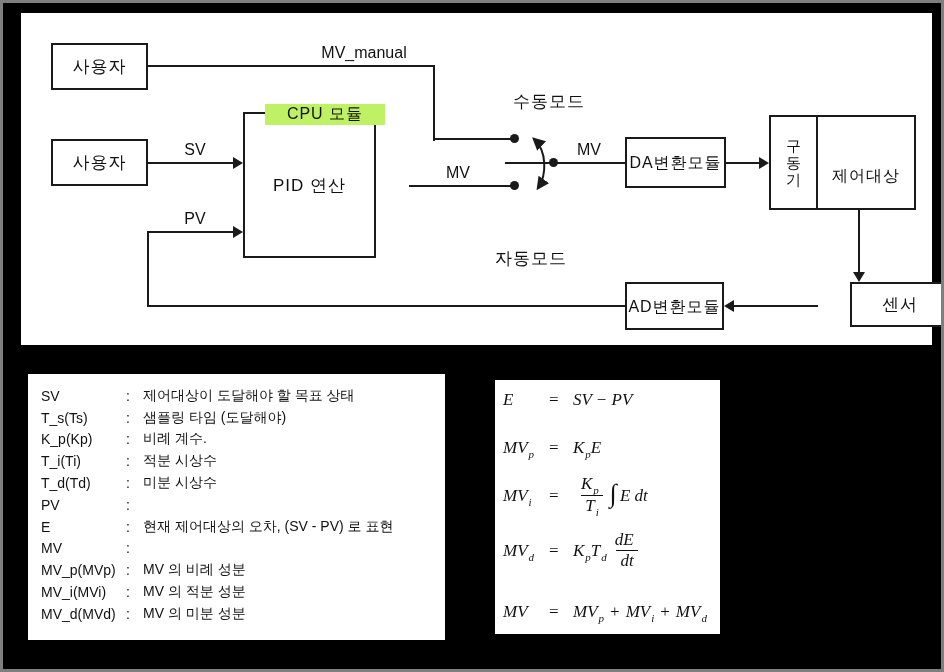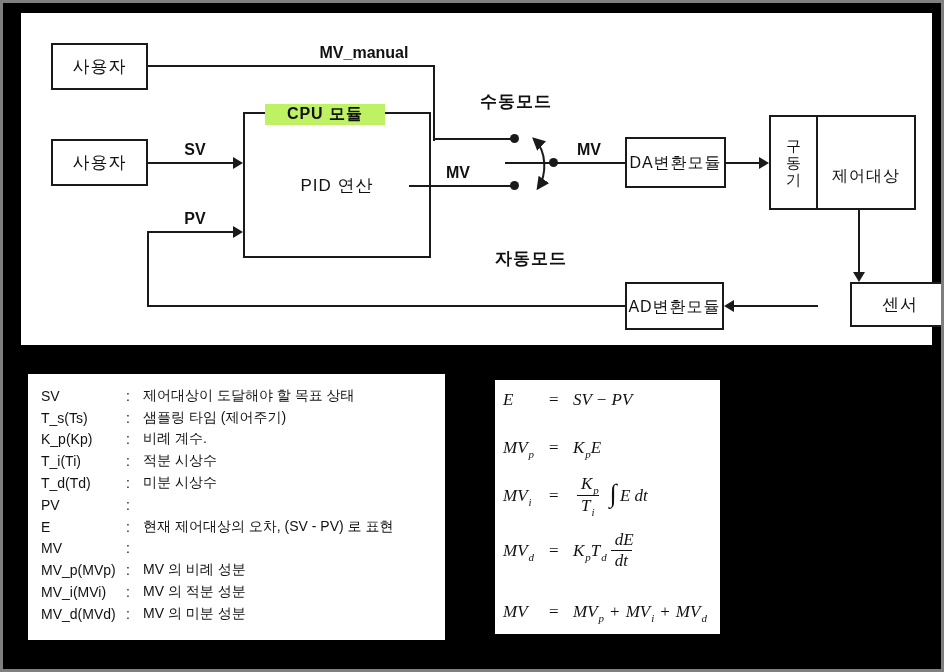--- a/index.html
+++ b/index.html
@@ -6,41 +6,41 @@
   #page{position:relative;width:944px;height:672px;background:#000;border:3px solid #7f7f7f;box-sizing:border-box;overflow:hidden;}
   .panel{position:absolute;background:#fff;}
   
   .box{position:absolute;border:2px solid #1a1a1a;background:#fff;box-sizing:border-box;
        display:flex;align-items:center;justify-content:center;
        font-family:"Liberation Sans","DejaVu Sans",sans-serif;color:#111;}
   .hline{position:absolute;height:2px;background:#1a1a1a;}
   .vline{position:absolute;width:2px;background:#1a1a1a;}
   .dot{position:absolute;width:9px;height:9px;border-radius:50%;background:#1a1a1a;}
   .lbl{position:absolute;font-family:"Liberation Sans","DejaVu Sans",sans-serif;color:#111;
-       text-align:center;font-size:16px;white-space:nowrap;font-weight:bold;}
+       text-align:center;font-size:16px;white-space:nowrap;}
   .ah{position:absolute;width:0;height:0;}
   .ah.r{border-left:10px solid #1a1a1a;border-top:6px solid transparent;border-bottom:6px solid transparent;}
   .ah.l{border-right:10px solid #1a1a1a;border-top:6px solid transparent;border-bottom:6px solid transparent;}
   .ah.d{border-top:10px solid #1a1a1a;border-left:6px solid transparent;border-right:6px solid transparent;}
   .twoline{flex-direction:row;line-height:21px;font-size:16px;letter-spacing:1px;}
   .kr{letter-spacing:1px;font-size:17px;}
   
   #legend{left:25px;top:371px;width:417px;height:266px;padding:11px 0 0 13px;box-sizing:border-box;
           font-family:"Liberation Sans","DejaVu Sans",sans-serif;color:#111;font-size:14px;}
   .leg-row{display:flex;height:21.8px;align-items:center;white-space:nowrap;}
   .leg-sym{width:85px;flex:none;}
   .leg-colon{width:17px;flex:none;}
   
   #equations{left:492px;top:377px;width:225px;height:254px;
              font-family:"Liberation Serif","DejaVu Serif",serif;color:#111;font-size:17px;}
   .eq-row{position:absolute;left:8px;display:flex;align-items:center;font-style:italic;white-space:nowrap;}
   .eq-lhs{width:46px;flex:none;}
   .eq-rel{width:24px;flex:none;font-style:normal;}
   .sb{font-size:11px;position:relative;top:5px;margin-left:1px;}
-  .frac{display:inline-flex;flex-direction:column;align-items:flex-start;margin:0 4px;line-height:20px;}
+  .frac{display:inline-flex;flex-direction:column;align-items:flex-end;margin:0 4px;line-height:20px;}
   .frac .den{border-top:1.6px solid #111;padding:0 4px;}
   .frac .num{padding:0 4px;}
   .intg{font-size:26px;font-style:normal;margin:0 3px 4px 3px;}
   .op{font-style:normal;margin:0 6px;}
   .vstack{flex-direction:column;line-height:17px;font-size:15px;letter-spacing:0;}
 </style>
 </head>
 <body>
 
 <div id="page">
@@ -48,42 +48,42 @@
   <div class="panel" id="diagram" style="left:18px;top:10px;width:911px;height:332px;">
 
     <div class="box kr" style="left:30px;top:30px;width:97px;height:47px;">
       <span>사용자</span>
     </div>
 
     <div class="box kr" style="left:30px;top:126px;width:97px;height:47px;">
       <span>사용자</span>
     </div>
 
-    <div class="box" style="left:222px;top:99px;width:188px;height:146px;">
+    <div class="box" style="left:222px;top:99px;width:133px;height:146px;">
       <span class="kr">PID 연산</span>
     </div>
     <div class="lbl" style="left:244px;top:91px;width:120px;background:#bef264;font-size:16px;letter-spacing:1px;">CPU 모듈</div>
 
     <div class="lbl" style="left:273px;top:31px;width:140px;">MV_manual</div>
     <div class="hline" style="left:127px;top:52px;width:287px;"></div>
     <div class="vline" style="left:412px;top:52px;height:76px;"></div>
     <div class="hline" style="left:412px;top:125px;width:82px;"></div>
 
     <div class="lbl" style="left:150px;top:128px;width:48px;">SV</div>
     <div class="hline" style="left:127px;top:149px;width:88px;"></div>
     <div class="ah r" style="left:212px;top:144px;"></div>
 
     <div class="lbl" style="left:150px;top:197px;width:48px;">PV</div>
     <div class="hline" style="left:126px;top:218px;width:89px;"></div>
     <div class="ah r" style="left:212px;top:213px;"></div>
 
     <div class="hline" style="left:388px;top:172px;width:106px;"></div>
     <div class="lbl" style="left:413px;top:151px;width:48px;">MV</div>
 
-    <div class="lbl kr" style="left:440px;top:77px;width:110px;">수동모드</div>
+    <div class="lbl kr" style="left:454px;top:77px;width:110px;text-align:right;">수동모드</div>
     <div class="lbl kr" style="left:455px;top:195px;width:110px;margin-top:39px;">자동모드</div>
     <div class="dot" style="left:489px;top:121px;"></div>
     <div class="dot" style="left:489px;top:168px;"></div>
     <div class="hline" style="left:484px;top:149px;width:120px;"></div>
     <div class="dot" style="left:528px;top:145px;"></div>
     <svg style="position:absolute;left:500px;top:118px;" width="32" height="66" viewBox="0 0 32 66">
       <defs>
         <marker id="ahm" viewBox="0 0 10 10" refX="8" refY="5" markerWidth="6.5" markerHeight="6.5" orient="auto-start-reverse">
           <path d="M0,0 L10,5 L0,10 z" fill="#1a1a1a"></path>
         </marker>
@@ -131,21 +131,21 @@
 
   <div class="panel" id="legend">
       <div class="leg-row">
         <span class="leg-sym">SV</span>
         <span class="leg-colon">:</span>
         <span class="leg-desc">제어대상이 도달해야 할 목표 상태</span>
       </div>
       <div class="leg-row">
         <span class="leg-sym">T_s(Ts)</span>
         <span class="leg-colon">:</span>
-        <span class="leg-desc">샘플링 타임 (제어주기)</span>
+        <span class="leg-desc">샘플링 타임 (도달해야)</span>
       </div>
       <div class="leg-row">
         <span class="leg-sym">K_p(Kp)</span>
         <span class="leg-colon">:</span>
         <span class="leg-desc">비례 계수.</span>
       </div>
       <div class="leg-row">
         <span class="leg-sym">T_i(Ti)</span>
         <span class="leg-colon">:</span>
         <span class="leg-desc">적분 시상수</span>

